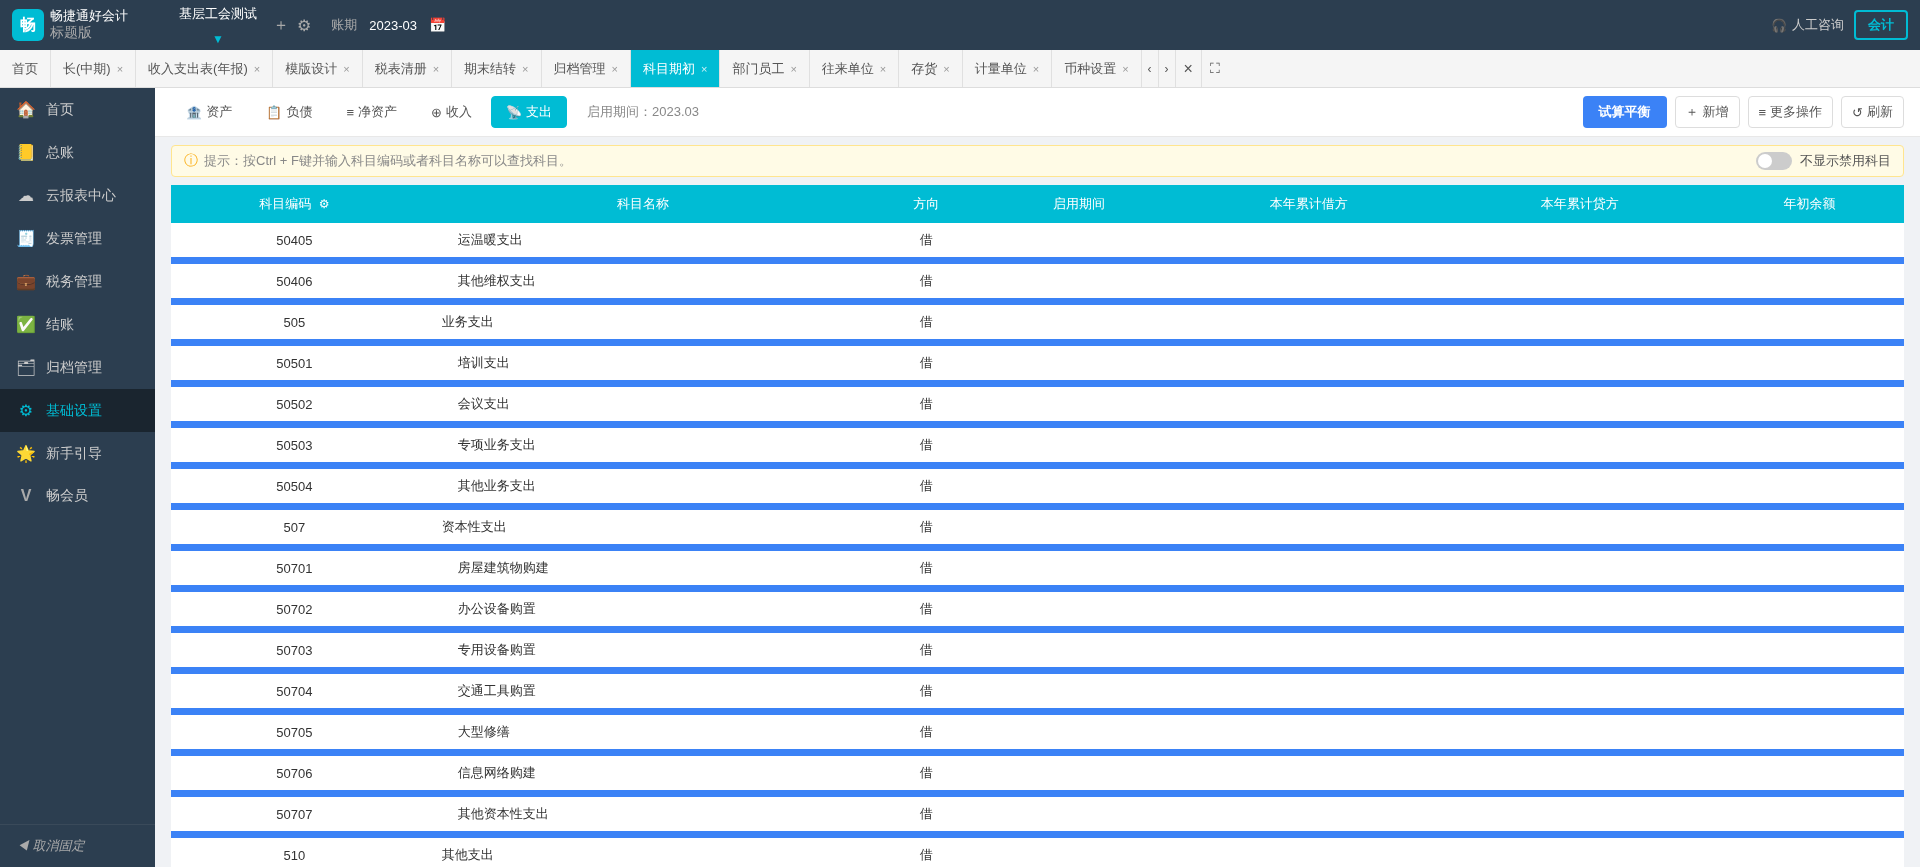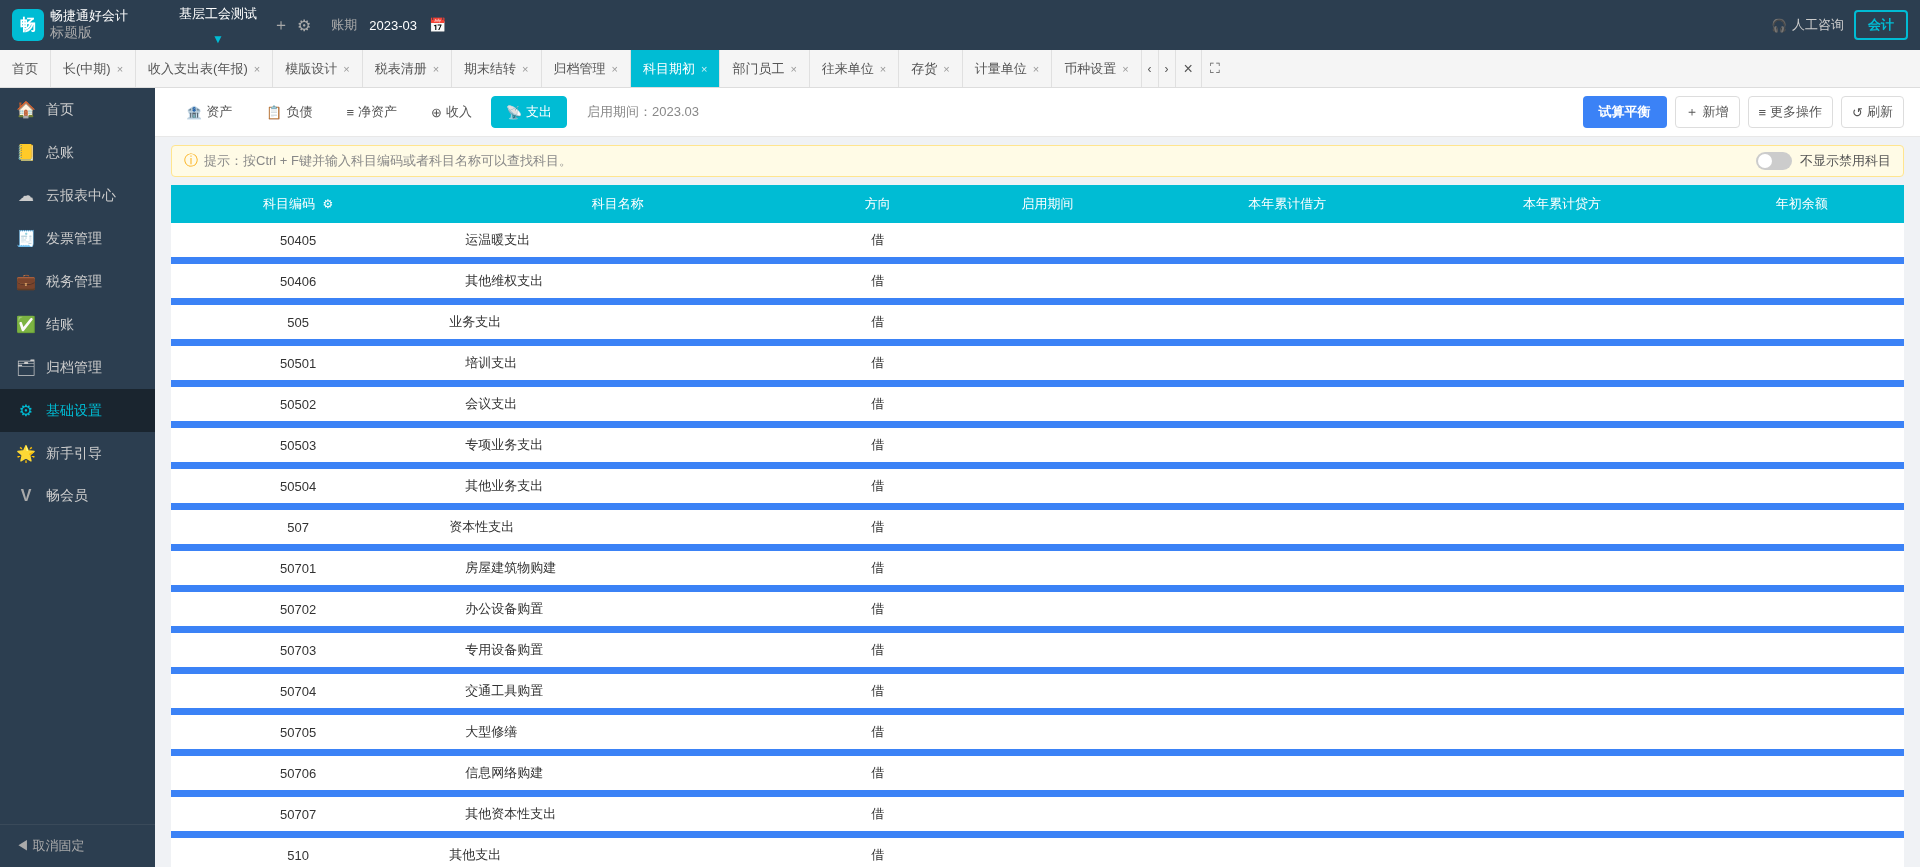--- a/index.html
+++ b/index.html
@@ -43,21 +43,21 @@
 
     
     .sidebar {
       width: 155px; background: #2c3e50; display: flex; flex-direction: column; flex-shrink: 0; overflow: hidden;
     }
     .sidebar-item {
       display: flex; align-items: center; padding: 12px 16px; gap: 10px; color: #ccc; font-size: 14px; cursor: pointer;
     }
     .sidebar-item.active { background: #1a252f; color: #00bcd4; }
     .sidebar-item .icon { font-size: 16px; width: 20px; text-align: center; }
-    .sidebar-bottom { margin-top: auto; padding: 12px 16px; display: flex; align-items: center; gap: 8px; color: #aaa; font-size: 13px; cursor: pointer; border-top: 1px solid #3a4a5a; }
+    .sidebar-bottom { margin-top: auto; padding: 12px 16px; display: flex; align-items: center; gap: 8px; color: #aaa; font-size: 13px; cursor: pointer; border-top: 1px solid #3a4a5a; font-style: italic; }
 
     
     .content-area { flex: 1; display: flex; flex-direction: column; overflow: hidden; background: #f0f2f5; }
 
     
     .sub-tab-bar {
       display: flex; align-items: center; background: white; padding: 8px 16px; gap: 4px; border-bottom: 1px solid #e8e8e8; flex-shrink: 0;
     }
     .sub-tab {
       display: flex; align-items: center; gap: 4px; padding: 6px 14px; border-radius: 4px; font-size: 13px; cursor: pointer; color: #555; border: 1px solid transparent;
@@ -78,21 +78,21 @@
     .toggle-area { margin-left: auto; display: flex; align-items: flex-start; gap: 8px; }
     .toggle { width: 36px; height: 18px; background: #ccc; border-radius: 9px; position: relative; cursor: pointer; }
     .toggle::after { content: ''; position: absolute; width: 14px; height: 14px; background: white; border-radius: 50%; top: 2px; left: 2px; transition: left 0.2s; }
     .toggle-label { font-size: 13px; color: #555; }
 
     
     .table-area { flex: 1; overflow: auto; padding: 0 16px 16px; margin-top: 8px; }
 
     table { width: 100%; border-collapse: collapse; background: white; font-size: 13px; }
     thead tr { background: #00bcd4; color: white; }
-    thead th { padding: 10px 12px; text-align: center; font-weight: normal; white-space: nowrap; }
+    thead th { padding: 10px 4px; text-align: center; font-weight: normal; white-space: nowrap; }
     thead th:first-child { text-align: center; }
     tbody tr { border-bottom: 7px solid #3b82f6; }
     tbody td { padding: 8px 12px; color: #333; text-align: center; }
     tbody td:nth-child(1) { text-align: center; font-weight: normal; }
     tbody td:nth-child(2) { text-align: left; padding-left: 24px; }
     .indent { padding-left: 40px !important; }
     .gear-icon { color: white; margin-left: 4px; font-size: 12px; cursor: pointer; }
   </style>
 </head>
 <body>

